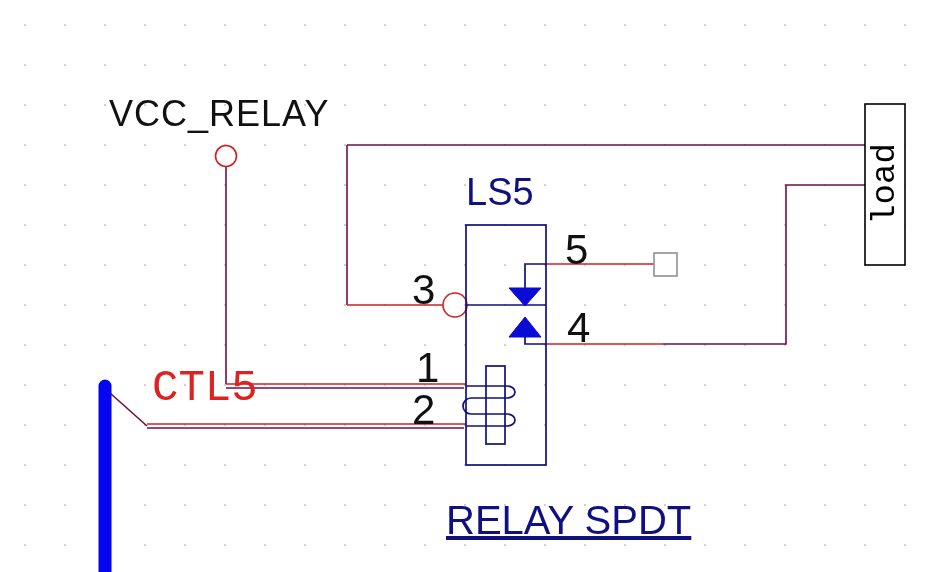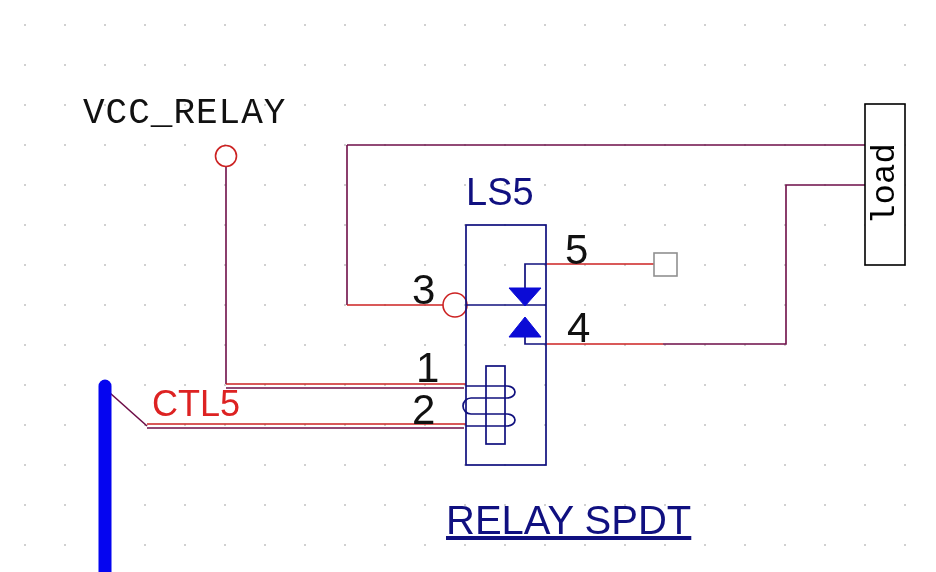--- a/index.html
+++ b/index.html
@@ -17,23 +17,23 @@
   
   .w{stroke:var(--wire-purple,#6e0e48);stroke-width:1.6;fill:none;}
   .r{stroke:var(--pin-red,#cc2222);stroke-width:1.6;fill:none;}
   .n{stroke:var(--symbol-navy,#10107e);stroke-width:1.7;fill:none;}
   .b{fill:var(--arrow-blue,#0b0bd6);stroke:var(--arrow-blue,#0b0bd6);stroke-width:1;}
   .bus{stroke:var(--bus-blue,#0505f0);stroke-width:13;stroke-linecap:round;fill:none;}
   .blk{stroke:var(--outline-black,#000);stroke-width:1.6;fill:#fff;}
   .gry{stroke:var(--noconnect-gray,#909090);stroke-width:1.6;fill:#fff;}
   
   .t{position:absolute;white-space:nowrap;line-height:1;}
-  .lbl-vcc{left:83px;top:96px;font-size:36px;letter-spacing:1px;color:var(--label-black,#111);font-family:Liberation Mono, monospace;}
+  .lbl-vcc{left:109px;top:96px;font-size:36px;letter-spacing:1px;color:var(--label-black,#111);}
   .lbl-ls5{left:466px;top:141px;font-size:38px;color:var(--label-navy,#101080);margin-top:32px;}
-  .lbl-ctl5{left:152px;top:386px;font-size:36px;color:var(--label-red,#dd2222);}
+  .lbl-ctl5{left:152px;top:366px;font-size:44px;color:var(--label-red,#dd2222);font-family:Liberation Mono, monospace;}
   .lbl-type{left:446px;top:500px;font-size:40px;color:var(--label-navy,#101080);text-decoration:underline;}
   .pin{font-size:42px;color:var(--label-black,#111);}
   .pin1{left:416px;top:347px;}
   .pin2{left:412px;top:389px;}
   .pin3{left:412px;top:269px;}
   .pin4{left:567px;top:307px;}
   .pin5{left:565px;top:229px;}
   .lbl-load{
     left:885px;top:184px;
     font-family:"Liberation Mono", monospace;

